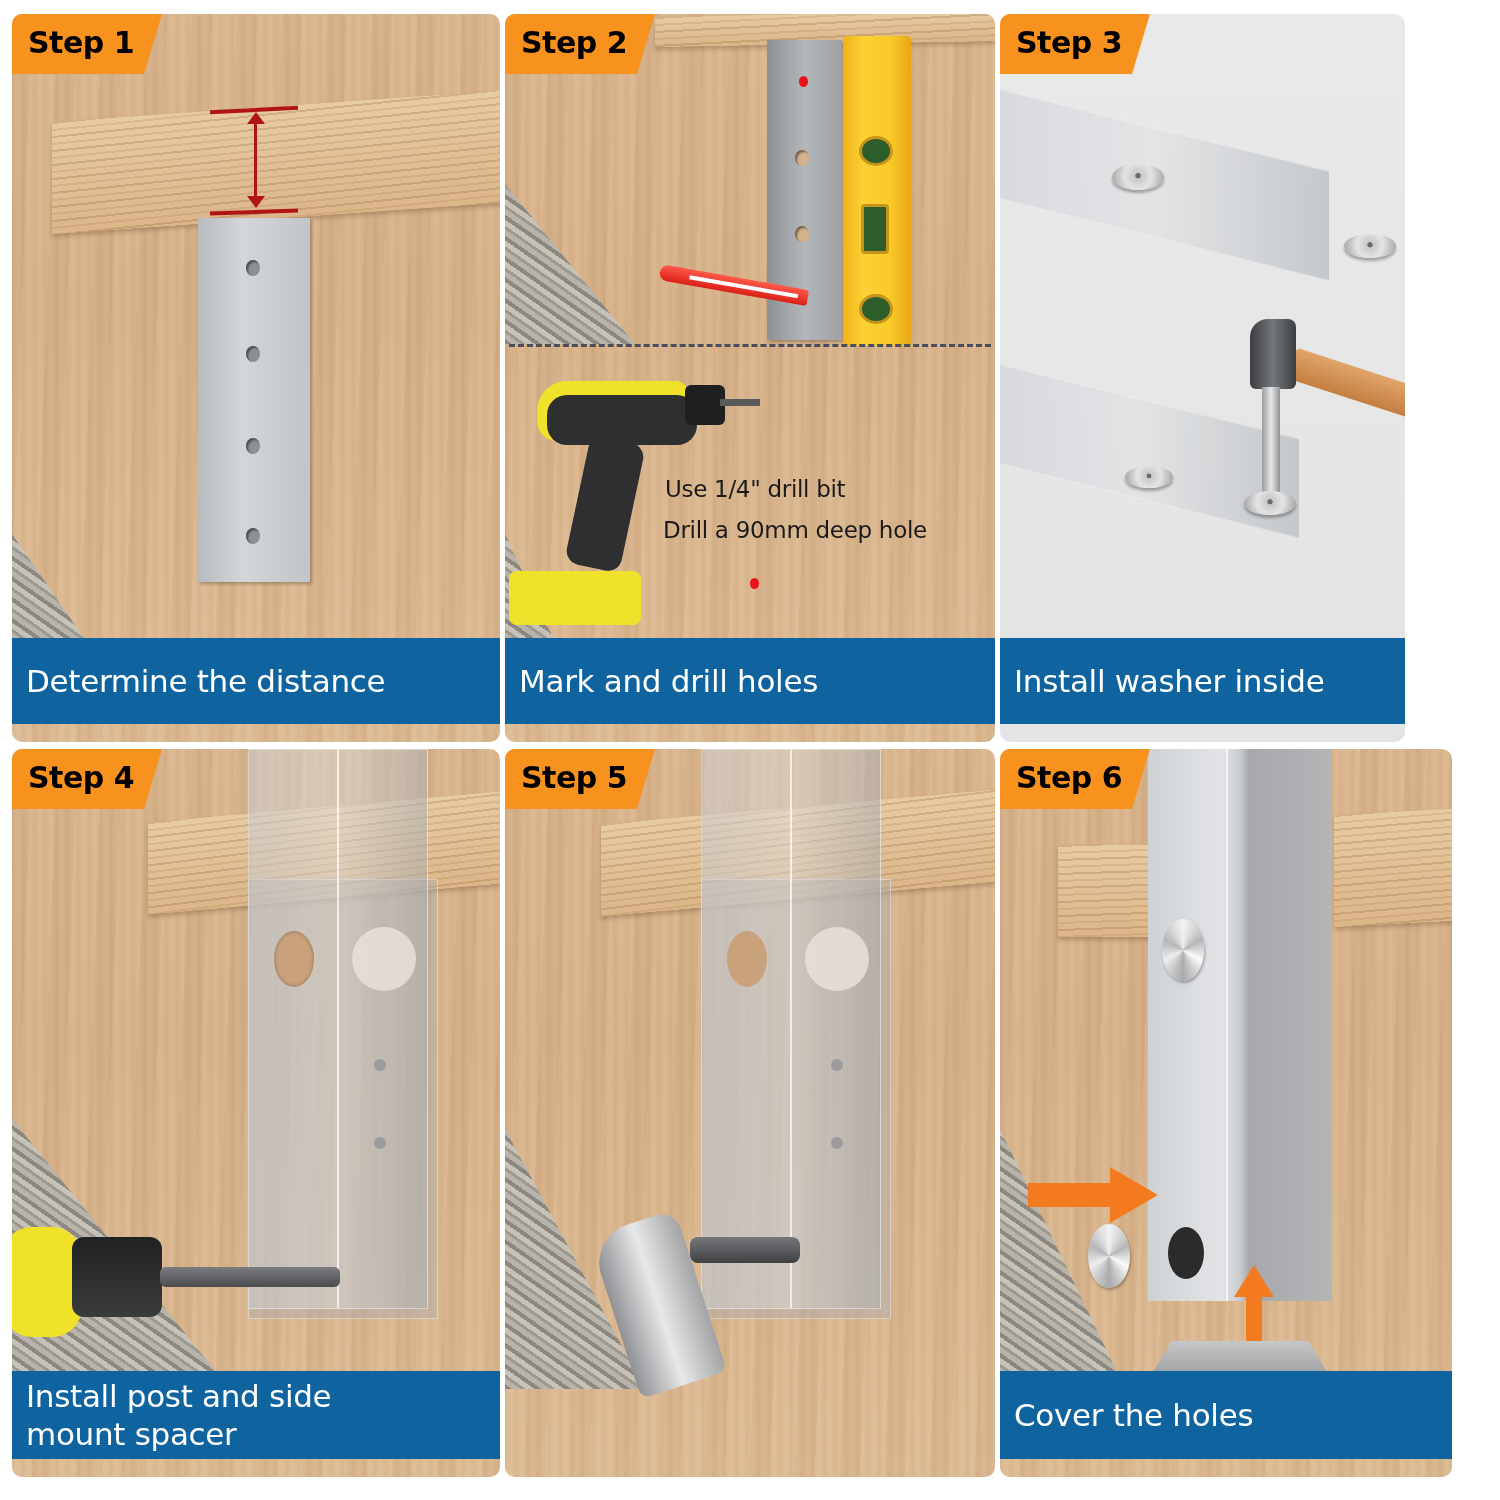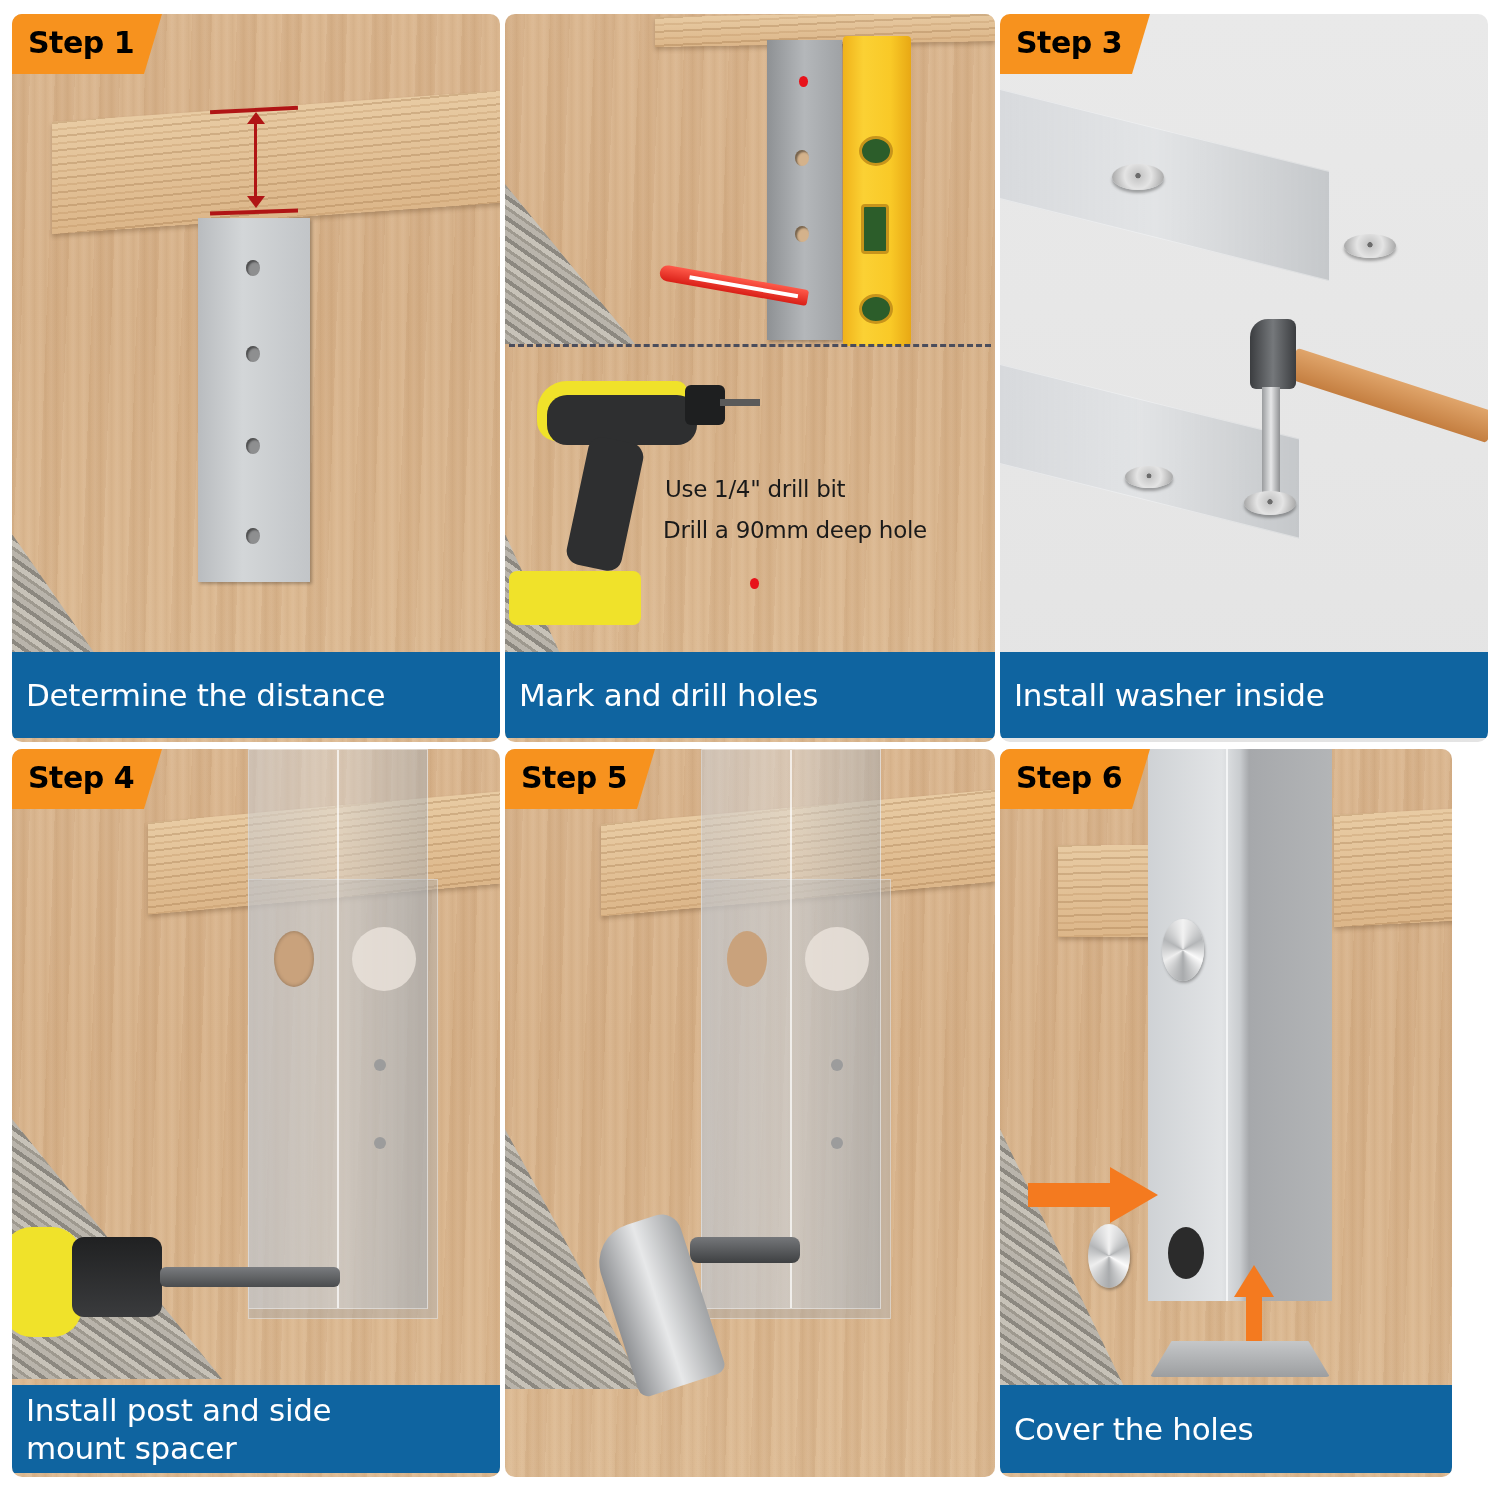--- a/index.html
+++ b/index.html
@@ -16,21 +16,21 @@
   .gray-bg { background: linear-gradient(180deg, #e9e9e9 0%, #e4e4e4 100%); }
 
   .badge {
     position: absolute; left: 0; top: 0; height: 60px; width: 150px;
     background: #f7921e;
     clip-path: polygon(0 0, 100% 0, 88% 100%, 0 100%);
     color: #000000; font-weight: bold; font-size: 30px; line-height: 58px;
     padding-left: 16px; z-index: 5; letter-spacing: -0.5px;
   }
   .caption {
-    position: absolute; left: 0; right: 0; bottom: 4px;
+    position: absolute; left: 0; right: 0; bottom: 18px;
     background: #0f64a0; color: #fff; font-size: 31px; line-height: 38px;
     padding: 0 14px; display: flex; align-items: center; z-index: 5;
     letter-spacing: -0.3px;
   }
   .caption.top { height: 86px; }
   .caption.bottom { height: 88px; align-items: center; }
   .caption span { white-space: pre-line; }
 
   .abs { position: absolute; }
 
@@ -103,20 +103,21 @@
   <div class="tri-up" style="left:235px; top:98px;"></div>
   <div class="measure-shaft" style="left:242px; top:108px; height:76px;"></div>
   <div class="tri-down" style="left:235px; top:182px;"></div>
 
   <div class="caption top">
       <span>Determine the distance</span>
     </div>
 </div>
 
 <div class="panel wood" style="left:505px; top:14px; width:490px; height:728px;">
+  <div class="badge">Step 2</div>
   <div class="rail" style="left:150px; top:0; width:340px; height:30px; transform:skewY(-1deg);"></div>
   <div class="tile" style="left:0; top:170px; width:130px; height:160px; clip-path:polygon(0 0, 100% 100%, 0 100%);"></div>
   <div class="tile" style="left:0; top:520px; width:60px; height:130px; clip-path:polygon(0 0, 100% 100%, 0 100%);"></div>
 
   <div class="plate" style="left:262px; top:26px; width:75px; height:300px; background:linear-gradient(90deg,#8e9194,#b4b7ba 50%,#9fa2a5);">
     <div class="red-dot" style="left:32px; top:36px;"></div>
     <div class="hole" style="left:28px; top:110px; background:#d4b28b;"></div>
     <div class="hole" style="left:28px; top:186px; background:#d4b28b;"></div>
   </div>
 
@@ -143,21 +144,21 @@
 
   <div class="step2-text" style="left:160px; top:455px;">Use 1/4" drill bit</div>
   <div class="step2-text" style="left:158px; top:496px;">Drill a 90mm deep hole</div>
   <div class="red-dot" style="left:245px; top:564px;"></div>
 
   <div class="caption top">
       <span>Mark and drill holes</span>
     </div>
 </div>
 
-<div class="panel gray-bg" style="left:1000px; top:14px; width:488px; height:728px;">
+<div class="panel gray-bg" style="left:1000px; top:14px; width:405px; height:728px;">
   <div class="badge">Step 3</div>
 
   <div class="glass" style="left:-20px; top:70px; width:350px; height:110px; transform:skewY(14deg); transform-origin:left top;"></div>
   <div class="washer" style="left:112px; top:150px; width:52px; height:26px;"></div>
   <div class="washer" style="left:344px; top:220px; width:52px; height:24px;"></div>
 
   <div class="glass" style="left:-20px; top:345px; width:320px; height:100px; transform:skewY(14deg); transform-origin:left top;"></div>
   <div class="washer" style="left:125px; top:452px; width:48px; height:22px;"></div>
 
   <div class="abs" style="left:240px; top:285px; width:250px; height:230px;">

